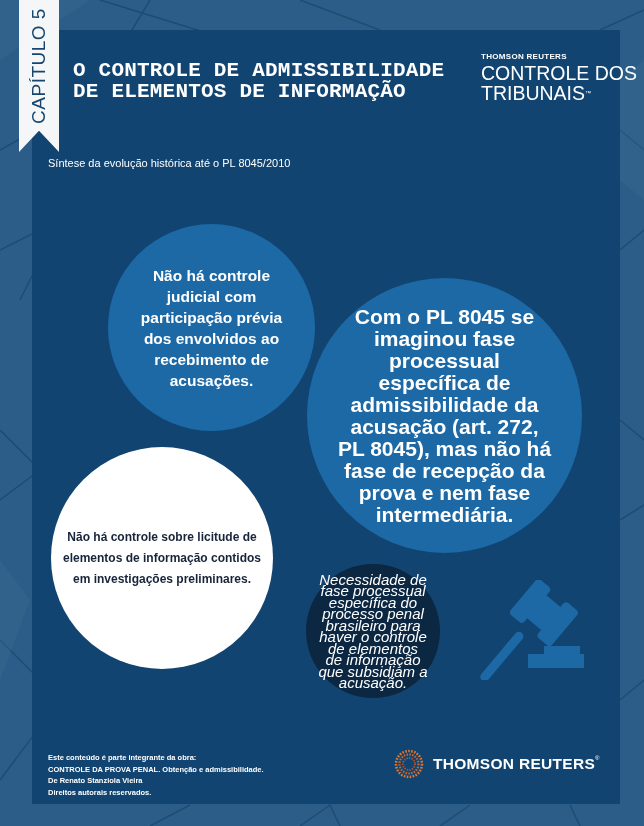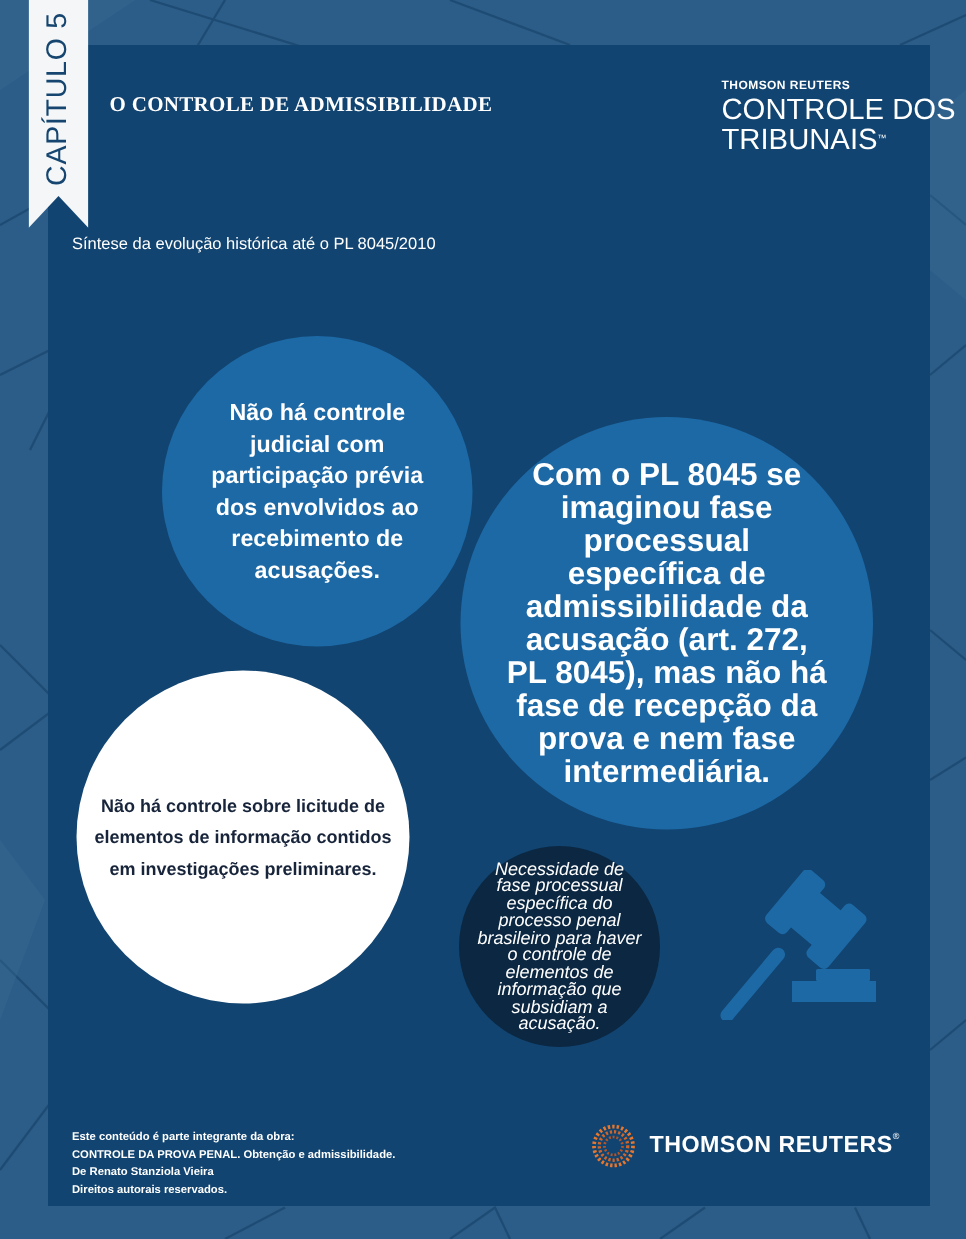--- a/index.html
+++ b/index.html
@@ -21,22 +21,22 @@
   }
   .ribbon-text {
     position: absolute; left: 39px; top: 66px;
     transform: translate(-50%, -50%) rotate(-90deg);
     white-space: nowrap;
     color: #16466f; font-size: 19px; font-weight: normal; letter-spacing: 0.5px;
     font-family: "Liberation Sans", sans-serif;
   }
   .title {
     position: absolute; left: 73px; top: 60px; width: 330px;
-    color: #ffffff; font-family: Liberation Serif, serif;
-    font-weight: bold; font-size: 14px; line-height: 21px; letter-spacing: 0.2px;
+    color: #ffffff; font-family: Liberation Mono, monospace;
+    font-weight: bold; font-size: 21px; line-height: 21px; letter-spacing: 0.2px;
   }
   .title div { white-space: nowrap; }
   .subtitle {
     position: absolute; left: 48px; top: 157px;
     color: #ffffff; font-family: "Liberation Sans", sans-serif;
     font-size: 11px; white-space: nowrap;
   }
   .brand {
     position: absolute; left: 481px; top: 52px; color: #fff;
     font-family: "Liberation Sans", sans-serif;
@@ -45,21 +45,21 @@
   .brand-big { font-size: 19.5px; line-height: 20px; margin-top: 2px; white-space: nowrap; }
   .brand-big sup { font-size: 6px; vertical-align: top; }
   .circle {
     position: absolute; border-radius: 50%;
     display: flex; align-items: center; justify-content: flex-start; text-align: center;
     font-family: "Liberation Sans", sans-serif; font-weight: bold;
   }
   .c1 { left: 108px; top: 224px; width: 207px; height: 207px; background: #1d69a6; color: #fff; font-size: 15.5px; line-height: 21px; padding: 0 18px; }
   .c2 { left: 307px; top: 278px; width: 275px; height: 275px; background: #1d69a6; color: #fff; font-size: 21px; line-height: 22px; padding: 0 30px; }
   .c3 { left: 51px; top: 447px; width: 222px; height: 222px; background: #ffffff; color: #17243a; font-size: 12px; line-height: 21px; padding: 0 6px; }
-  .c4 { left: 306px; top: 564px; width: 134px; height: 134px; background: #0b2742; color: #ffffff; font-weight: normal; font-style: italic; font-size: 12px; line-height: 11.5px; padding: 0 12px; }
+  .c4 { left: 306px; top: 564px; width: 134px; height: 134px; background: #0b2742; color: #ffffff; font-weight: normal; font-style: italic; font-size: 15px; line-height: 11.5px; padding: 0 12px; }
   .gavel { position: absolute; left: 478px; top: 580px; width: 110px; height: 100px; }
   .footer-text {
     position: absolute; left: 48px; top: 752px; color: #fff;
     font-family: "Liberation Sans", sans-serif; font-size: 7.5px; line-height: 11.5px;
     font-weight: bold;
   }
   .tr-logo { position: absolute; left: 394px; top: 749px; display: flex; align-items: center; }
   .tr-logo-text {
     color: #fff; font-family: "Liberation Sans", sans-serif; font-weight: bold;
     font-size: 15.5px; margin-left: 9px; letter-spacing: 0.3px; white-space: nowrap;
@@ -96,20 +96,21 @@
   </g>
 </svg>
 
 <div class="panel"></div>
 
 <div class="ribbon"></div>
 <div class="ribbon-text">CAPÍTULO 5</div>
 
 <div class="title">
   <div>O CONTROLE DE ADMISSIBILIDADE</div>
+  <div>DE ELEMENTOS DE INFORMAÇÃO</div>
 </div>
 
 <div class="subtitle">Síntese da evolução histórica até o PL 8045/2010</div>
 
 <div class="brand">
   <div class="brand-small">THOMSON REUTERS</div>
   <div class="brand-big">
     <div>CONTROLE DOS</div>
     <div><span>TRIBUNAIS</span><sup>™</sup></div>
   </div>

